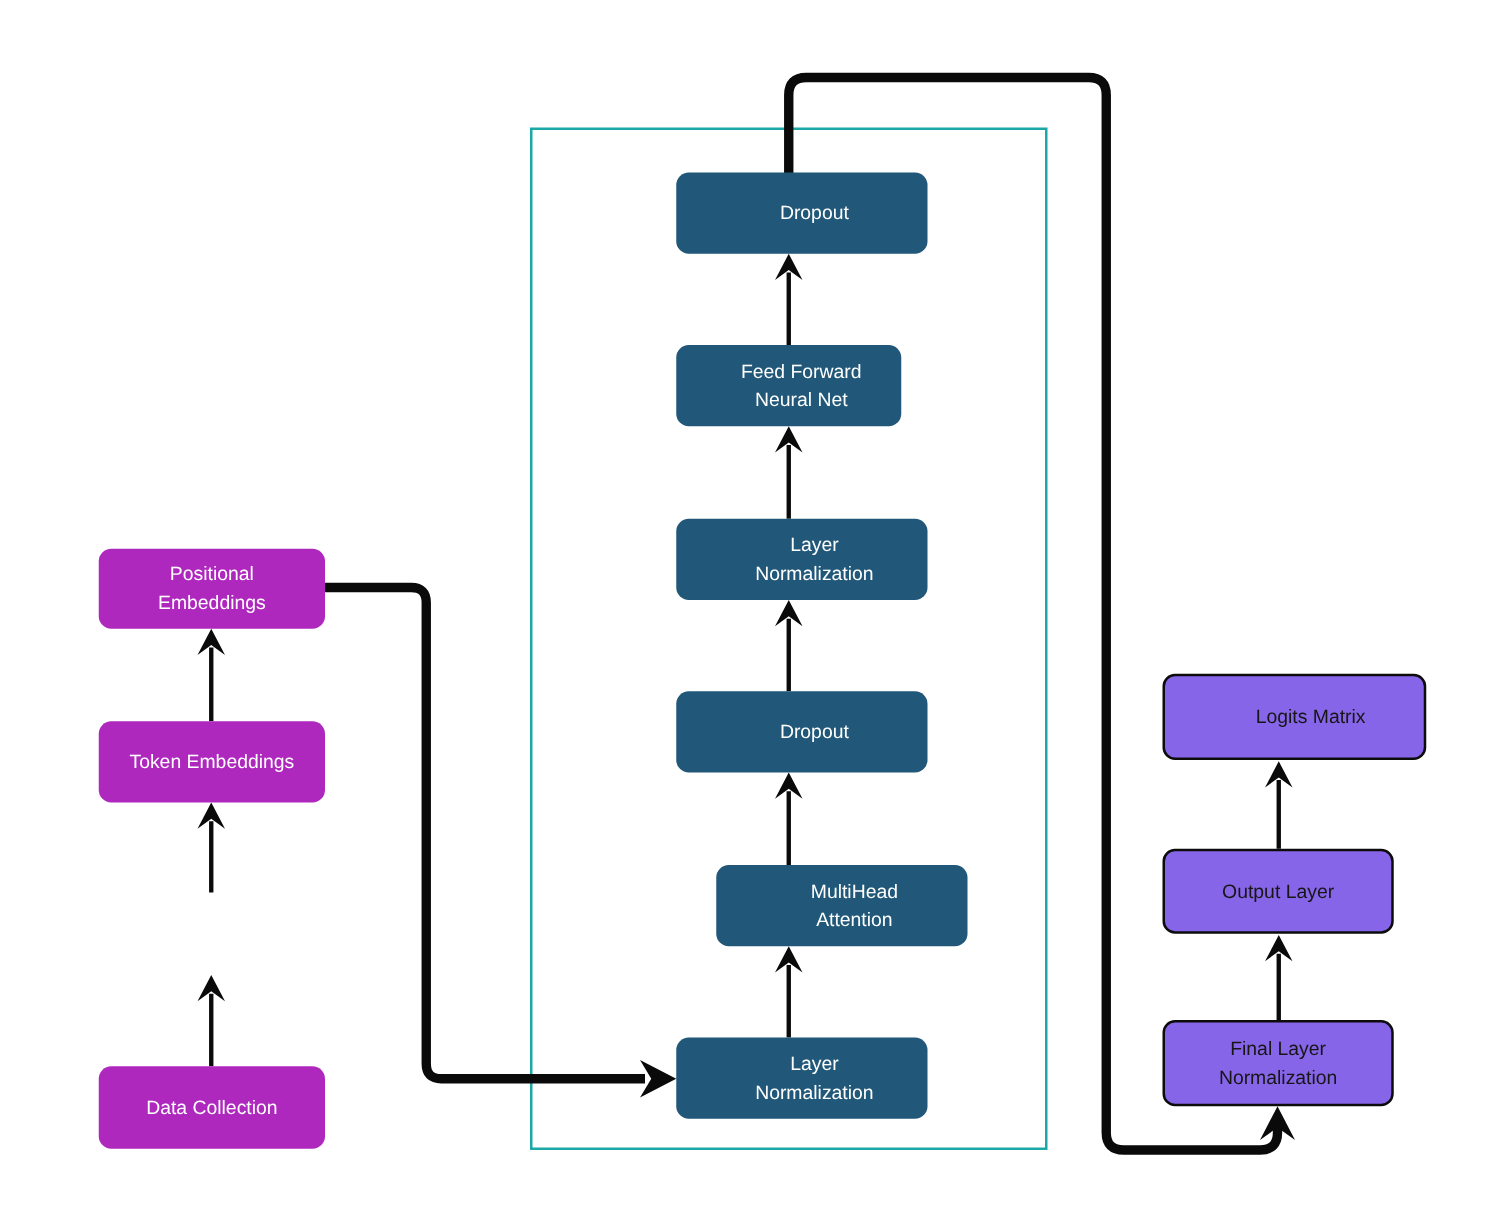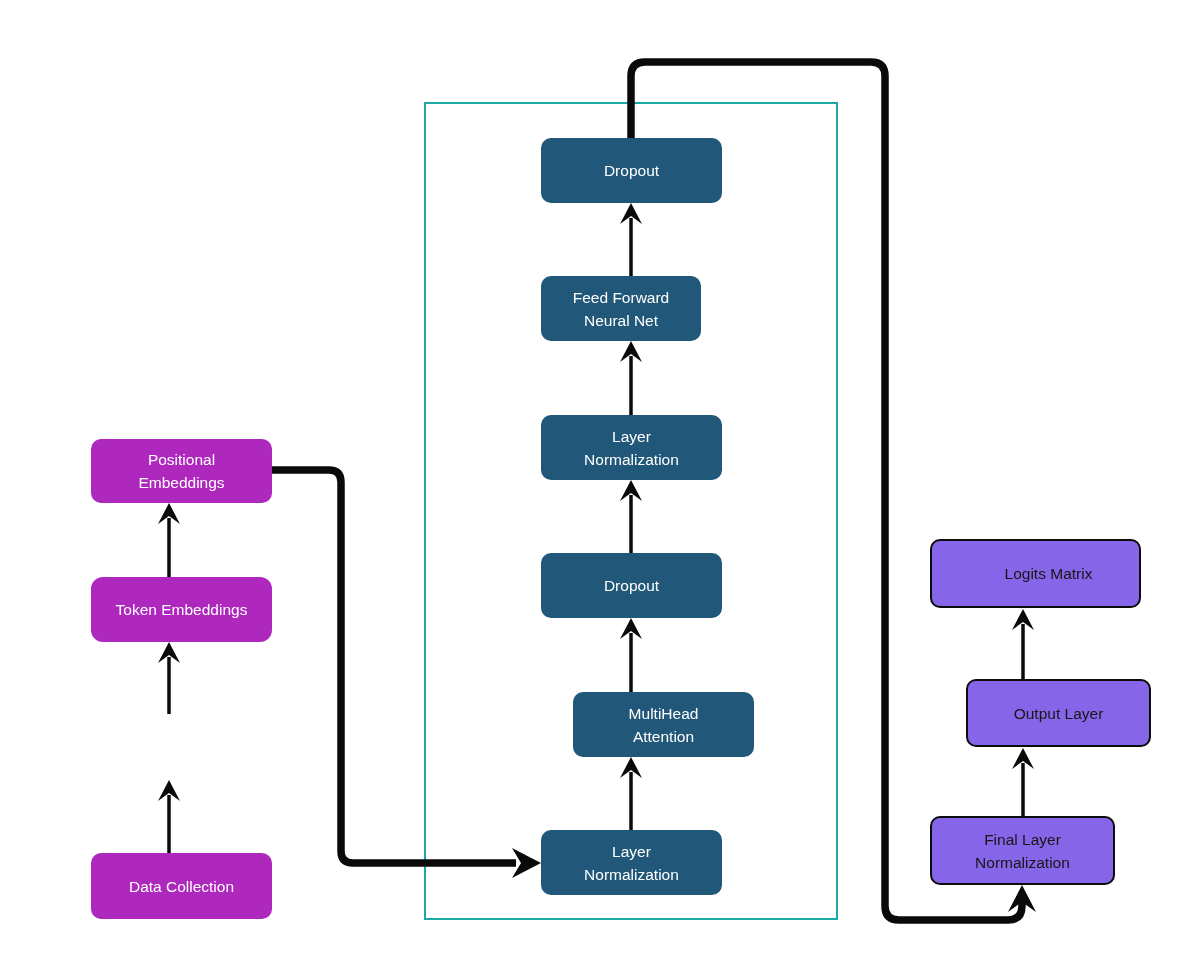--- a/index.html
+++ b/index.html
@@ -23,22 +23,22 @@
   .box{
     position:absolute;
     display:flex;align-items:center;justify-content:center;
     border-radius:10px;
     text-align:center;
     font-size:15.5px;
     line-height:23px;
     z-index:3;
   }
   .box .lbl{display:block;width:134px;}
-  .box.left-col{background:var(--left-box,#ae28be);color:var(--left-text,#ffffff);margin-left:12px;}
-  .box.mid-col{background:var(--middle-box,#215879);color:var(--middle-text,#ffffff);}
+  .box.left-col{background:var(--left-box,#ae28be);color:var(--left-text,#ffffff);}
+  .box.mid-col{background:var(--middle-box,#215879);color:var(--middle-text,#ffffff);padding-left:20px;}
   .box.right-col{
     background:var(--right-box,#8765e8);
     color:var(--right-text,#161616);
     border:2.5px solid #0c0c0c;
   }
   .arrow-line{stroke:var(--arrow,#0a0a0a);fill:none;}
   .thin{stroke-width:3.5px;}
   .thick{stroke-width:7.5px;}
   .arrow-head{fill:var(--arrow,#0a0a0a);stroke:none;}
 </style>
@@ -77,21 +77,21 @@
     <path class="arrow-line thick" d="M 260 470 H 329 Q 341 470 341 482 V 851 Q 341 863 353 863 H 516"></path>
     <polygon class="arrow-head" points="541,863 512,848 521,863 512,878"></polygon>
 
     <path class="arrow-line thick" d="M 631 141 V 76 Q 631 62 645 62 H 871 Q 885 62 885 76 V 906 Q 885 920 899 920 H 1008 Q 1022 920 1022 906 V 901"></path>
     <polygon class="arrow-head" points="1022,885 1008,912 1022,902 1036,912"></polygon>
   </svg>
 
   <div class="box left-col" style="left:79px;top:853px;width:181px;height:66px;">
     <span class="lbl">Data Collection</span>
   </div>
-  <div class="box left-col" style="left:79px;top:577px;width:181px;height:65px;border-radius:12px;">
+  <div class="box left-col" style="left:79px;top:577px;width:181px;height:65px;">
     <span class="lbl">Token Embeddings</span>
   </div>
   <div class="box left-col" style="left:79px;top:439px;width:181px;height:64px;">
     <span class="lbl">Positional Embeddings</span>
   </div>
 
   <div class="box mid-col" style="left:541px;top:830px;width:181px;height:65px;">
     <span class="lbl">Layer Normalization</span>
   </div>
   <div class="box mid-col" style="left:541px;top:692px;width:181px;height:65px;margin-left:32px;">
@@ -106,20 +106,20 @@
   <div class="box mid-col" style="left:541px;top:276px;width:160px;height:65px;">
     <span class="lbl">Feed Forward Neural Net</span>
   </div>
   <div class="box mid-col" style="left:541px;top:138px;width:181px;height:65px;">
     <span class="lbl">Dropout</span>
   </div>
 
   <div class="box right-col" style="left:930px;top:816px;width:181px;height:65px;">
     <span class="lbl">Final Layer Normalization</span>
   </div>
-  <div class="box right-col" style="left:930px;top:679px;width:181px;height:64px;margin-left:36px;">
+  <div class="box right-col" style="left:930px;top:679px;width:181px;height:64px;">
     <span class="lbl">Output Layer</span>
   </div>
   <div class="box right-col" style="left:930px;top:539px;width:181px;height:65px;padding-left:26px;">
     <span class="lbl">Logits Matrix</span>
   </div>
 
 </div>
 
 </body></html>

